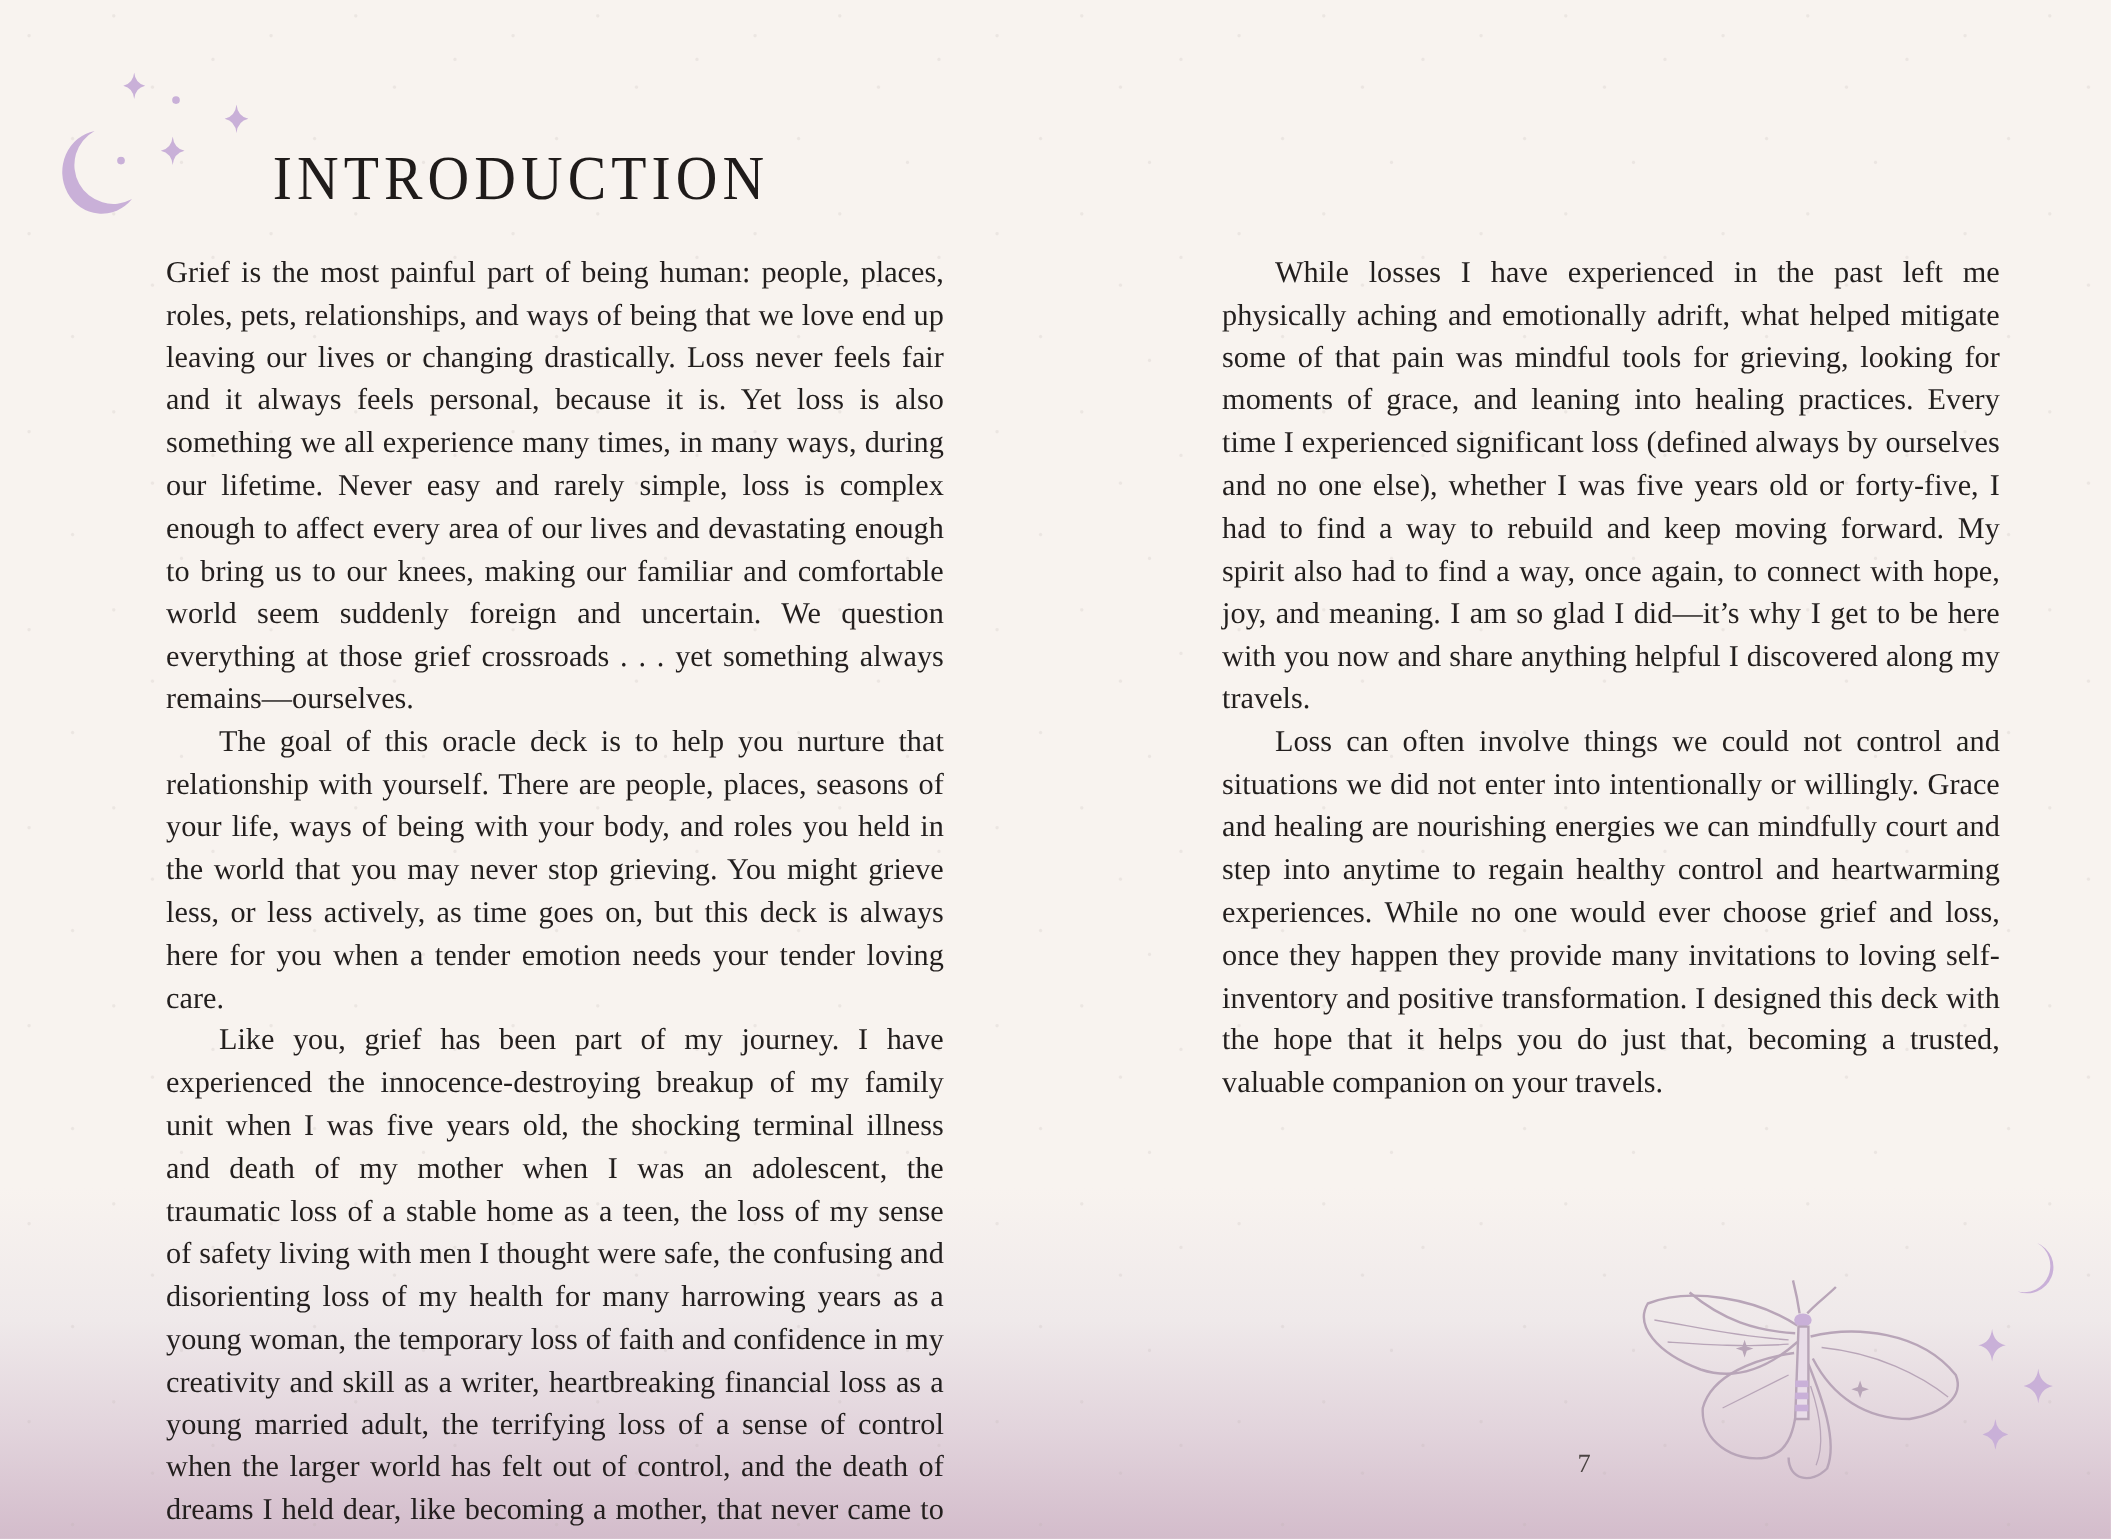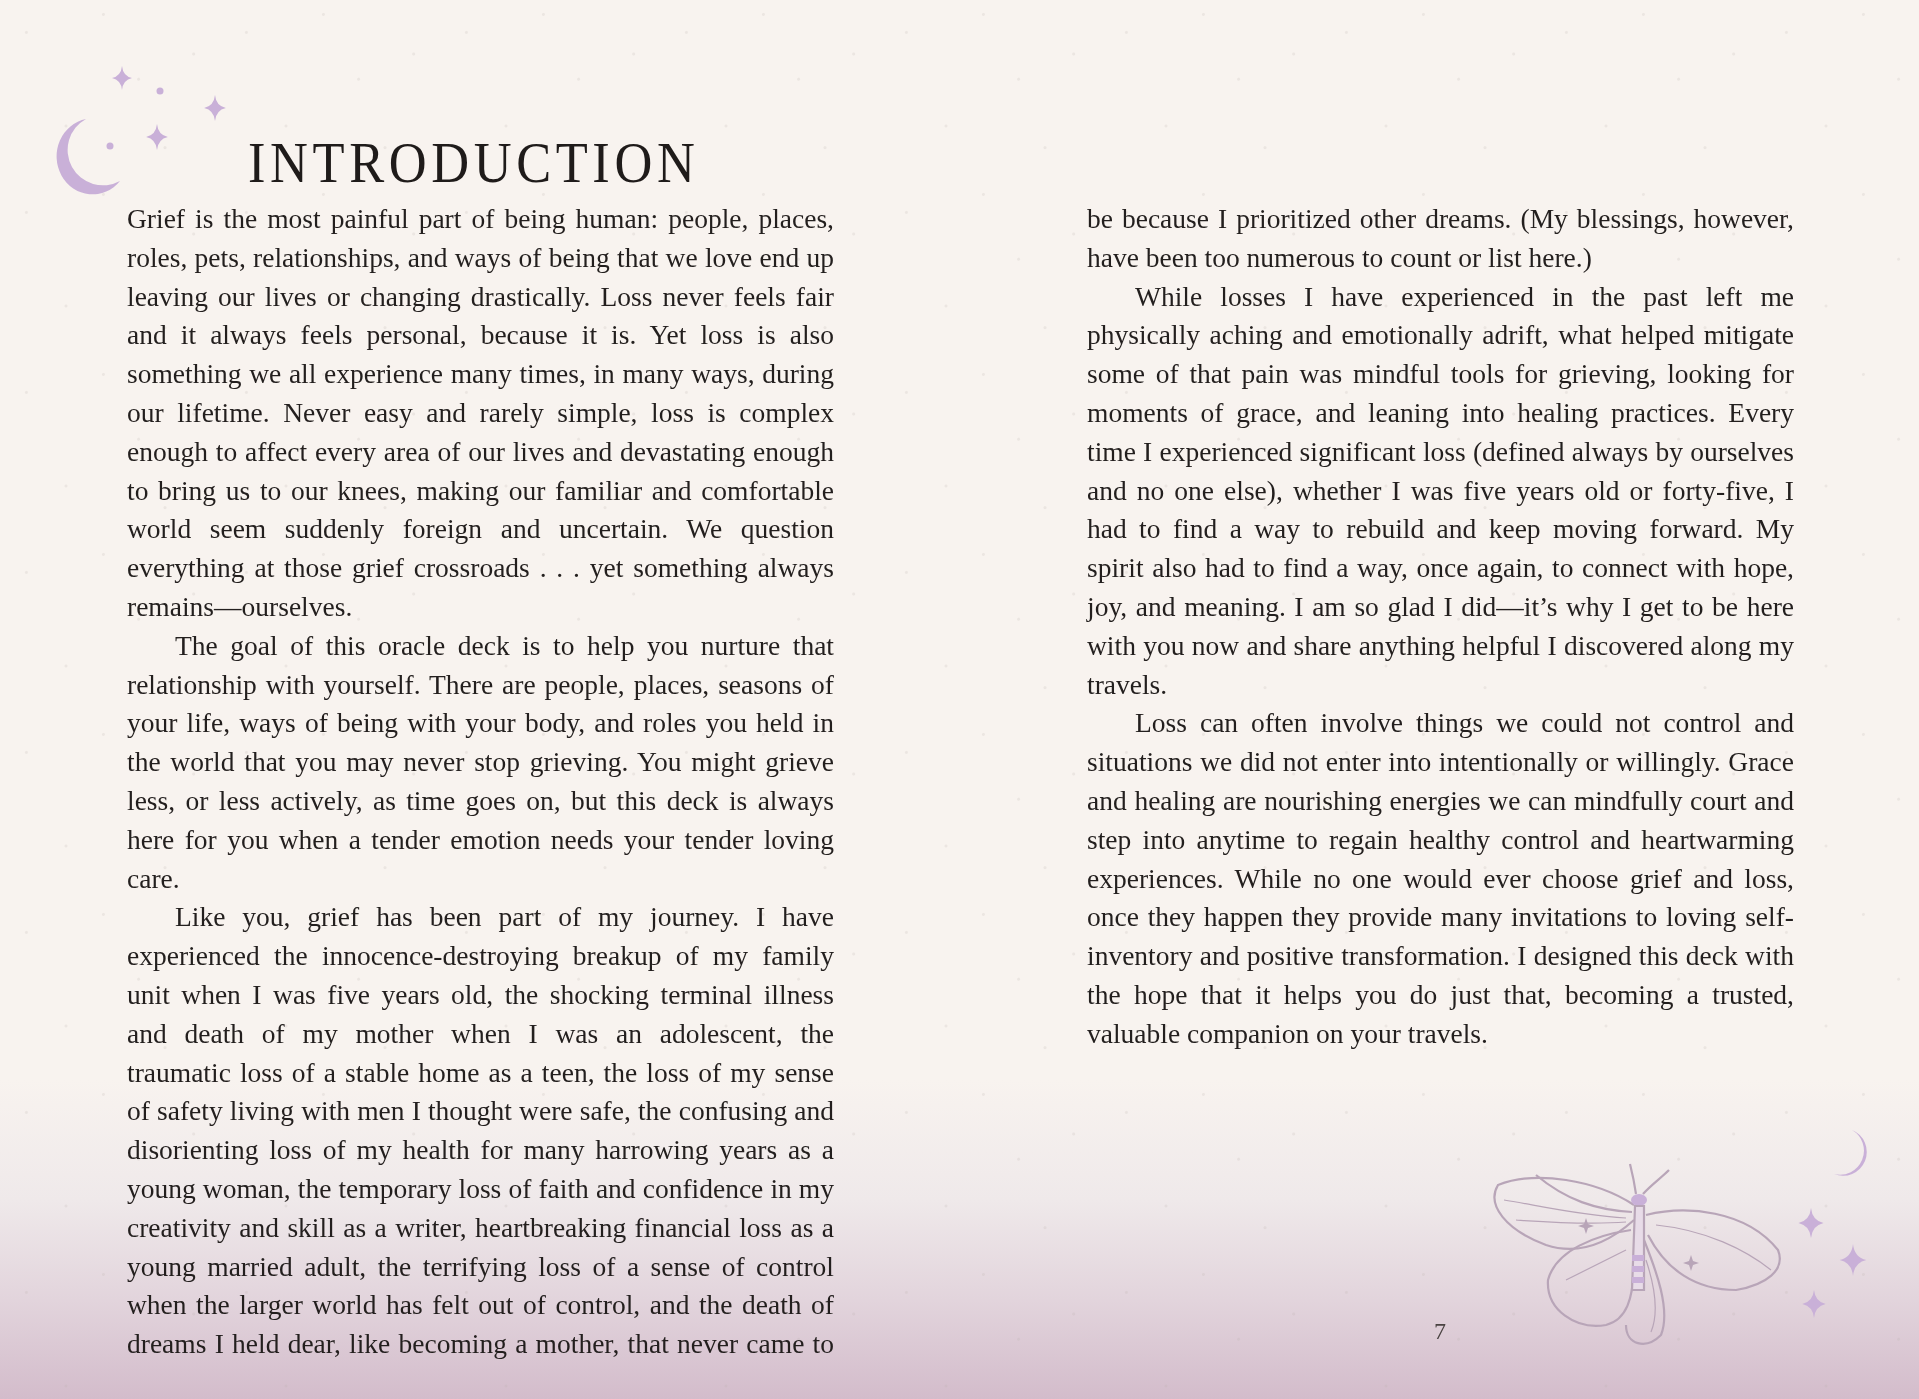--- a/index.html
+++ b/index.html
@@ -20,23 +20,24 @@
       radial-gradient(circle at 75% 82%, rgba(180,170,165,.18) 0 1px, transparent 2px);
     background-size: 220px 180px;
   }
   .heading {
     position:absolute; left:248px; top:128px;
     font-size:57px; letter-spacing:5px; font-weight:normal;
     margin:0; line-height:70px; color:#1f1b1a;
     transform: scaleX(0.92); transform-origin:left top;
   }
   .col {
-    position:absolute; top:200px; width:707px;
+    position:absolute; top:228px; width:707px;
     font-size:27.5px; line-height:38.8px;
     text-align:justify;
+    margin-left:24px;
   }
   .col.left { left:127px; }
   .col.right { left:1087px; }
   .col p { margin:0; text-indent:48px; }
   .col p.noindent { text-indent:0; }
   .col p.lastline { text-align-last:left; }
   .col p.justend { text-align-last:justify; }
   .page-num {
     position:absolute; left:1434px; top:1318px;
     font-size:24px; color:#4a4342;
@@ -69,21 +70,20 @@
 
 <h1 class="heading">INTRODUCTION</h1>
 
 <div class="col left">
   <p class="noindent lastline">Grief is the most painful part of being human: people, places, roles, pets, relationships, and ways of being that we love end up leaving our lives or changing drastically. Loss never feels fair and it always feels personal, because it is. Yet loss is also something we all experience many times, in many ways, during our lifetime. Never easy and rarely simple, loss is complex enough to affect every area of our lives and devastating enough to bring us to our knees, making our familiar and comfortable world seem suddenly foreign and uncertain. We question everything at those grief crossroads . . . yet something always remains—ourselves.</p>
   <p class="lastline">The goal of this oracle deck is to help you nurture that relationship with yourself. There are people, places, seasons of your life, ways of being with your body, and roles you held in the world that you may never stop grieving. You might grieve less, or less actively, as time goes on, but this deck is always here for you when a tender emotion needs your tender loving care.</p>
   <p class="justend">Like you, grief has been part of my journey. I have experienced the innocence-destroying breakup of my family unit when I was five years old, the shocking terminal illness and death of my mother when I was an adolescent, the traumatic loss of a stable home as a teen, the loss of my sense of safety living with men I thought were safe, the confusing and disorienting loss of my health for many harrowing years as a young woman, the temporary loss of faith and confidence in my creativity and skill as a writer, heartbreaking financial loss as a young married adult, the terrifying loss of a sense of control when the larger world has felt out of control, and the death of dreams I held dear, like becoming a mother, that never came to</p>
 </div>
 
 <div class="col right">
-  <p class="noindent lastline">be because I prioritized other dreams. (My blessings, however, have been too numerous to count or list here.)</p>
   <p class="lastline">While losses I have experienced in the past left me physically aching and emotionally adrift, what helped mitigate some of that pain was mindful tools for grieving, looking for moments of grace, and leaning into healing practices. Every time I experienced significant loss (defined always by ourselves and no one else), whether I was five years old or forty-five, I had to find a way to rebuild and keep moving forward. My spirit also had to find a way, once again, to connect with hope, joy, and meaning. I am so glad I did—it’s why I get to be here with you now and share anything helpful I discovered along my travels.</p>
   <p class="lastline">Loss can often involve things we could not control and situations we did not enter into intentionally or willingly. Grace and healing are nourishing energies we can mindfully court and step into anytime to regain healthy control and heartwarming experiences. While no one would ever choose grief and loss, once they happen they provide many invitations to loving self-inventory and positive transformation. I designed this deck with the hope that it helps you do just that, becoming a trusted, valuable companion on your travels.</p>
 </div>
 
 <svg class="deco" style="left:1486px;top:1160px" width="300" height="190" viewBox="0 0 300 190" fill="none" stroke="#b8a5b8" stroke-width="2.2">
 
   <path d="M148 45 C110 20 50 10 12 25 C0 45 20 70 60 85 C90 95 120 85 148 60"></path>
   <path d="M50 15 C80 40 110 50 146 52"></path>
   <path d="M18 40 C50 45 90 55 140 58" stroke-width="1.2"></path>
   <path d="M30 60 C60 62 100 65 140 62" stroke-width="1.2"></path>

